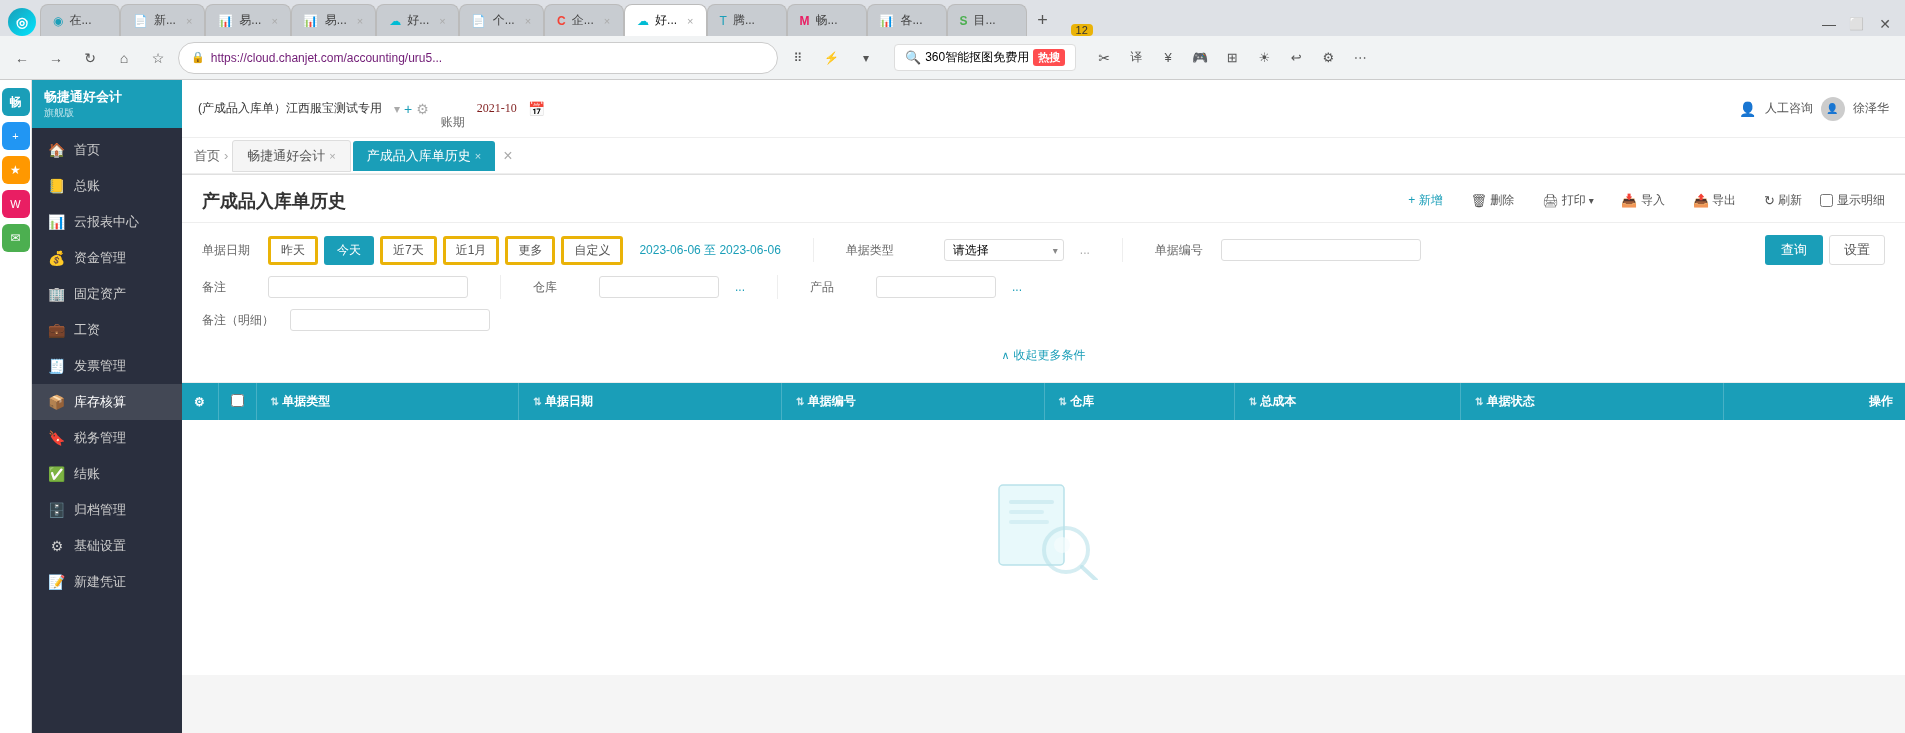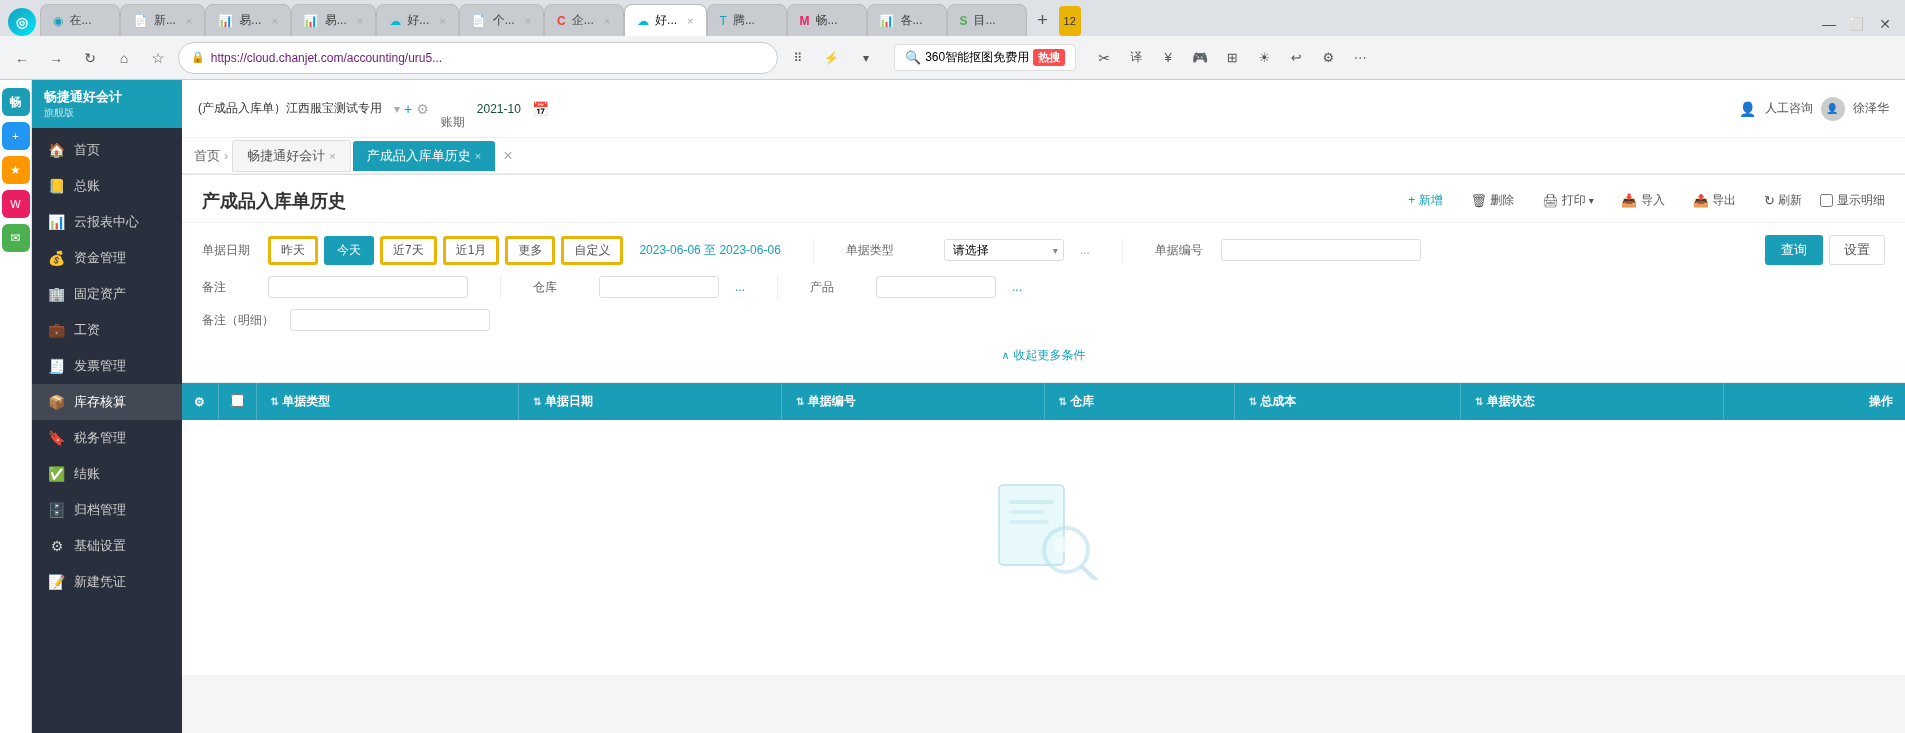--- a/index.html
+++ b/index.html
@@ -6,21 +6,21 @@
     body { font-family: 'Microsoft YaHei', Arial, sans-serif; font-size: 13px; background: #f0f0f0; overflow: hidden; }
 
     
     .browser-chrome { background: #dee1e6; width: 1905px; height: 733px; display: flex; flex-direction: column; }
 
     
     .tab-bar { background: #dee1e6; height: 36px; display: flex; align-items: flex-end; padding-left: 8px; gap: 0; }
     .tab { height: 32px; padding: 0 12px; display: flex; align-items: center; gap: 6px; border-radius: 8px 8px 0 0; font-size: 12px; cursor: pointer; max-width: 160px; min-width: 80px; white-space: nowrap; overflow: hidden; text-overflow: ellipsis; background: #c8ccd1; color: #444; border: 1px solid #bbb; border-bottom: none; position: relative; }
     .tab.active { background: #fff; color: #222; z-index: 1; }
     .tab-new { width: 32px; height: 32px; display: flex; align-items: center; justify-content: center; font-size: 18px; color: #555; cursor: pointer; }
-    .tab-count { background: #eab308; border-radius: 4px; padding: 9px 5px; font-size: 11px; color: #333; margin-left: 0; }
+    .tab-count { background: #eab308; border-radius: 4px; padding: 0 5px; font-size: 11px; color: #333; margin-left: 12px; }
 
     
     .address-bar { background: #f1f3f4; height: 44px; display: flex; align-items: center; padding: 0 8px; gap: 6px; border-bottom: 1px solid #ccc; }
     .nav-btn { width: 28px; height: 28px; display: flex; align-items: center; justify-content: center; border-radius: 50%; cursor: pointer; color: #555; font-size: 14px; }
     .address-input { flex: 1; height: 32px; background: #fff; border: 1px solid #ccc; border-radius: 16px; padding: 0 12px; font-size: 12px; color: #333; display: flex; align-items: center; gap: 6px; max-width: 600px; }
     .address-text { font-size: 12px; color: #701a75; overflow: hidden; text-overflow: ellipsis; white-space: nowrap; }
     .toolbar-right { display: flex; align-items: center; gap: 4px; margin-left: 8px; }
     .search-box { background: #fff; border: 1px solid #ddd; border-radius: 4px; padding: 4px 10px; font-size: 12px; display: flex; align-items: center; gap: 4px; min-width: 180px; }
     .hot-tag { background: #ff4d4f; color: #fff; border-radius: 3px; padding: 1px 5px; font-size: 11px; font-weight: bold; }
 
@@ -47,21 +47,21 @@
     
     .page-header { padding: 12px 20px 8px; background: #fff; display: flex; align-items: center; justify-content: space-between; border-bottom: 1px solid #eee; }
     .page-title { font-size: 18px; font-weight: bold; color: #333; }
     .header-actions { display: flex; align-items: center; gap: 8px; }
     .action-btn { padding: 5px 10px; font-size: 12px; cursor: pointer; display: flex; align-items: center; gap: 3px; color: #555; background: transparent; border: none; }
 
     
     .top-bar { background: #fff; padding: 6px 16px; display: flex; align-items: center; gap: 12px; border-bottom: 1px solid #eee; font-size: 12px; }
     .account-name { color: #333; }
     .period-label { color: #666; margin-top: 28px; }
-    .period-value { color: #14532d; }
+    .period-value { color: #7f1d1d; font-family: Liberation Serif, serif; }
 
     
     .filter-area { background: #fff; padding: 12px 20px; border-bottom: 1px solid #eee; }
     .filter-row { display: flex; align-items: center; gap: 16px; margin-bottom: 10px; }
     .filter-label { color: #666; font-size: 12px; min-width: 50px; }
     .date-filter { display: flex; align-items: center; gap: 6px; }
     .date-btn { padding: 3px 10px; border: 3px solid #eab308; border-radius: 3px; font-size: 12px; cursor: pointer; color: #555; background: #fff; }
     .date-btn.active { background: #1a9eb8; color: #fff; border-color: #1a9eb8; }
     .date-range { font-size: 12px; color: #1a9eb8; }
     .filter-select { border: 1px solid #ddd; border-radius: 3px; padding: 3px 24px 3px 8px; font-size: 12px; min-width: 120px; background: #fff; appearance: none; position: relative; }

